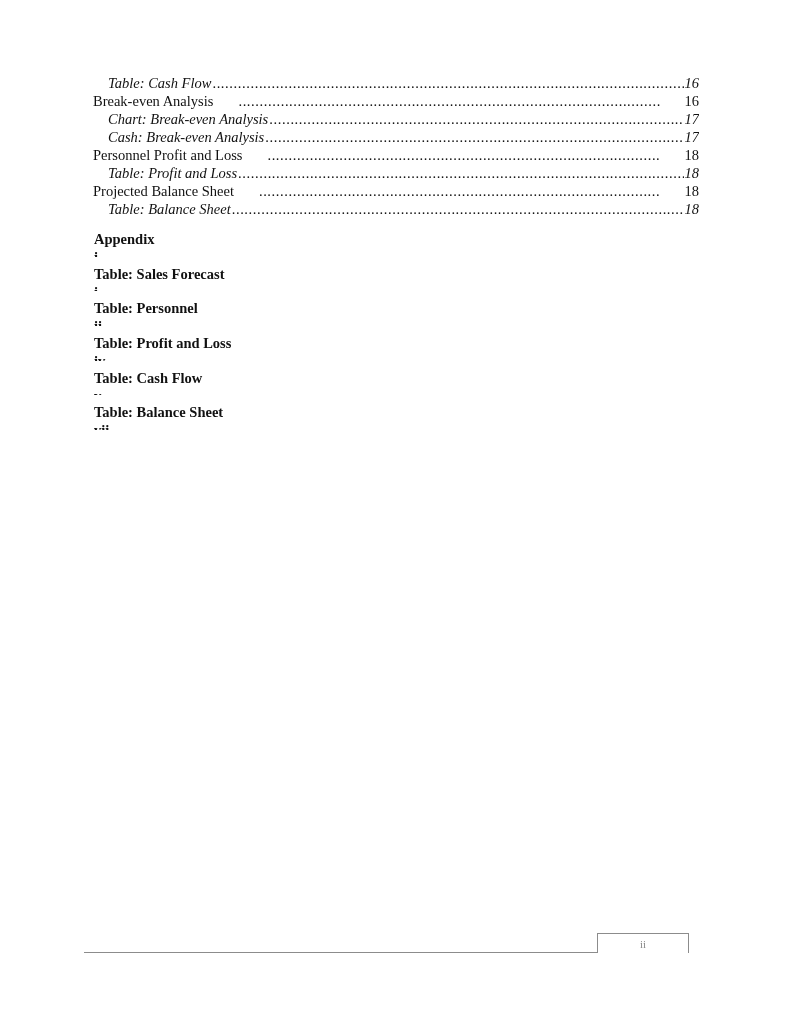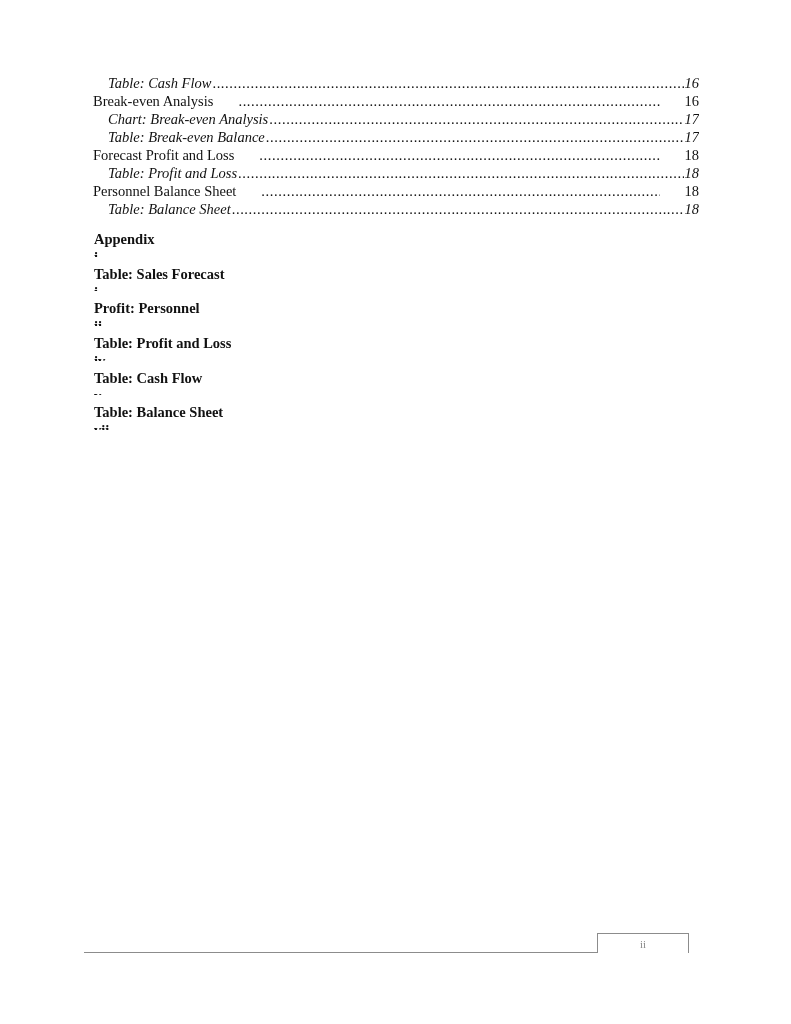--- a/index.html
+++ b/index.html
@@ -115,57 +115,57 @@
     <span class="toc-title">Break-even Analysis</span>
     <span class="toc-leader"></span>
     <span class="toc-page">16</span>
   </div>
   <div class="toc-entry lvl2">
     <span class="toc-title">Chart: Break-even Analysis</span>
     <span class="toc-leader"></span>
     <span class="toc-page">17</span>
   </div>
   <div class="toc-entry lvl2">
-    <span class="toc-title">Table: Break-even Balance</span>
+    <span class="toc-title">Cash: Break-even Analysis</span>
     <span class="toc-leader"></span>
     <span class="toc-page">17</span>
   </div>
   <div class="toc-entry lvl1">
-    <span class="toc-title">Forecast Profit and Loss</span>
+    <span class="toc-title">Personnel Profit and Loss</span>
     <span class="toc-leader"></span>
     <span class="toc-page">18</span>
   </div>
   <div class="toc-entry lvl2">
     <span class="toc-title">Table: Profit and Loss</span>
     <span class="toc-leader"></span>
     <span class="toc-page">18</span>
   </div>
   <div class="toc-entry lvl1">
-    <span class="toc-title">Personnel Balance Sheet</span>
+    <span class="toc-title">Projected Balance Sheet</span>
     <span class="toc-leader"></span>
     <span class="toc-page">18</span>
   </div>
   <div class="toc-entry lvl2">
     <span class="toc-title">Table: Balance Sheet</span>
     <span class="toc-leader"></span>
     <span class="toc-page">18</span>
   </div>
 
   <div class="toc-entry bold first">
     <span class="toc-title">Appendix</span>
     <span class="toc-leader"></span>
     <span class="toc-page">i</span>
   </div>
   <div class="toc-entry bold">
     <span class="toc-title">Table: Sales Forecast</span>
     <span class="toc-leader"></span>
     <span class="toc-page">i</span>
   </div>
   <div class="toc-entry bold">
-    <span class="toc-title">Profit: Personnel</span>
+    <span class="toc-title">Table: Personnel</span>
     <span class="toc-leader"></span>
     <span class="toc-page">ii</span>
   </div>
   <div class="toc-entry bold">
     <span class="toc-title">Table: Profit and Loss</span>
     <span class="toc-leader"></span>
     <span class="toc-page">iv</span>
   </div>
   <div class="toc-entry bold">
     <span class="toc-title">Table: Cash Flow</span>

